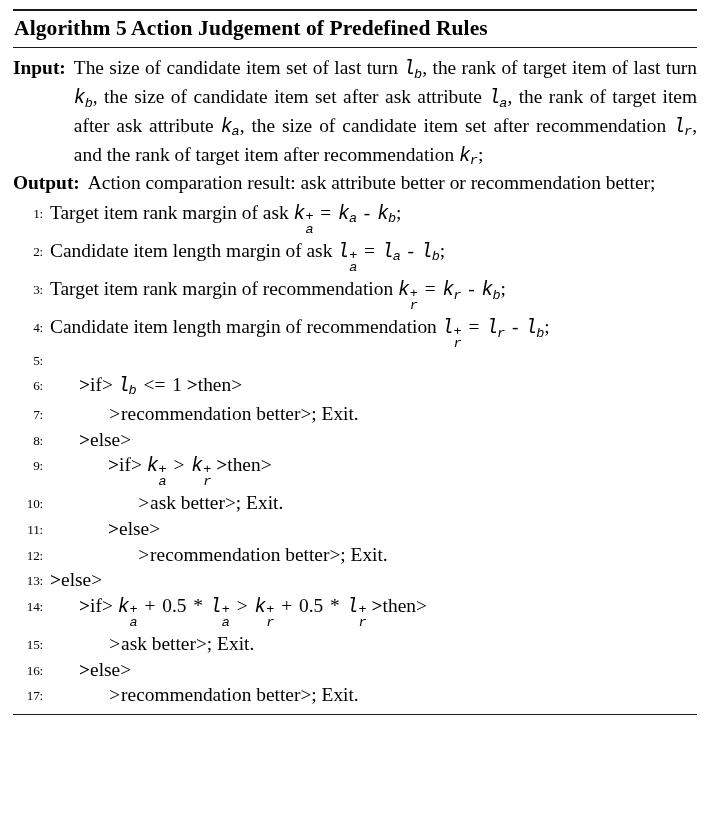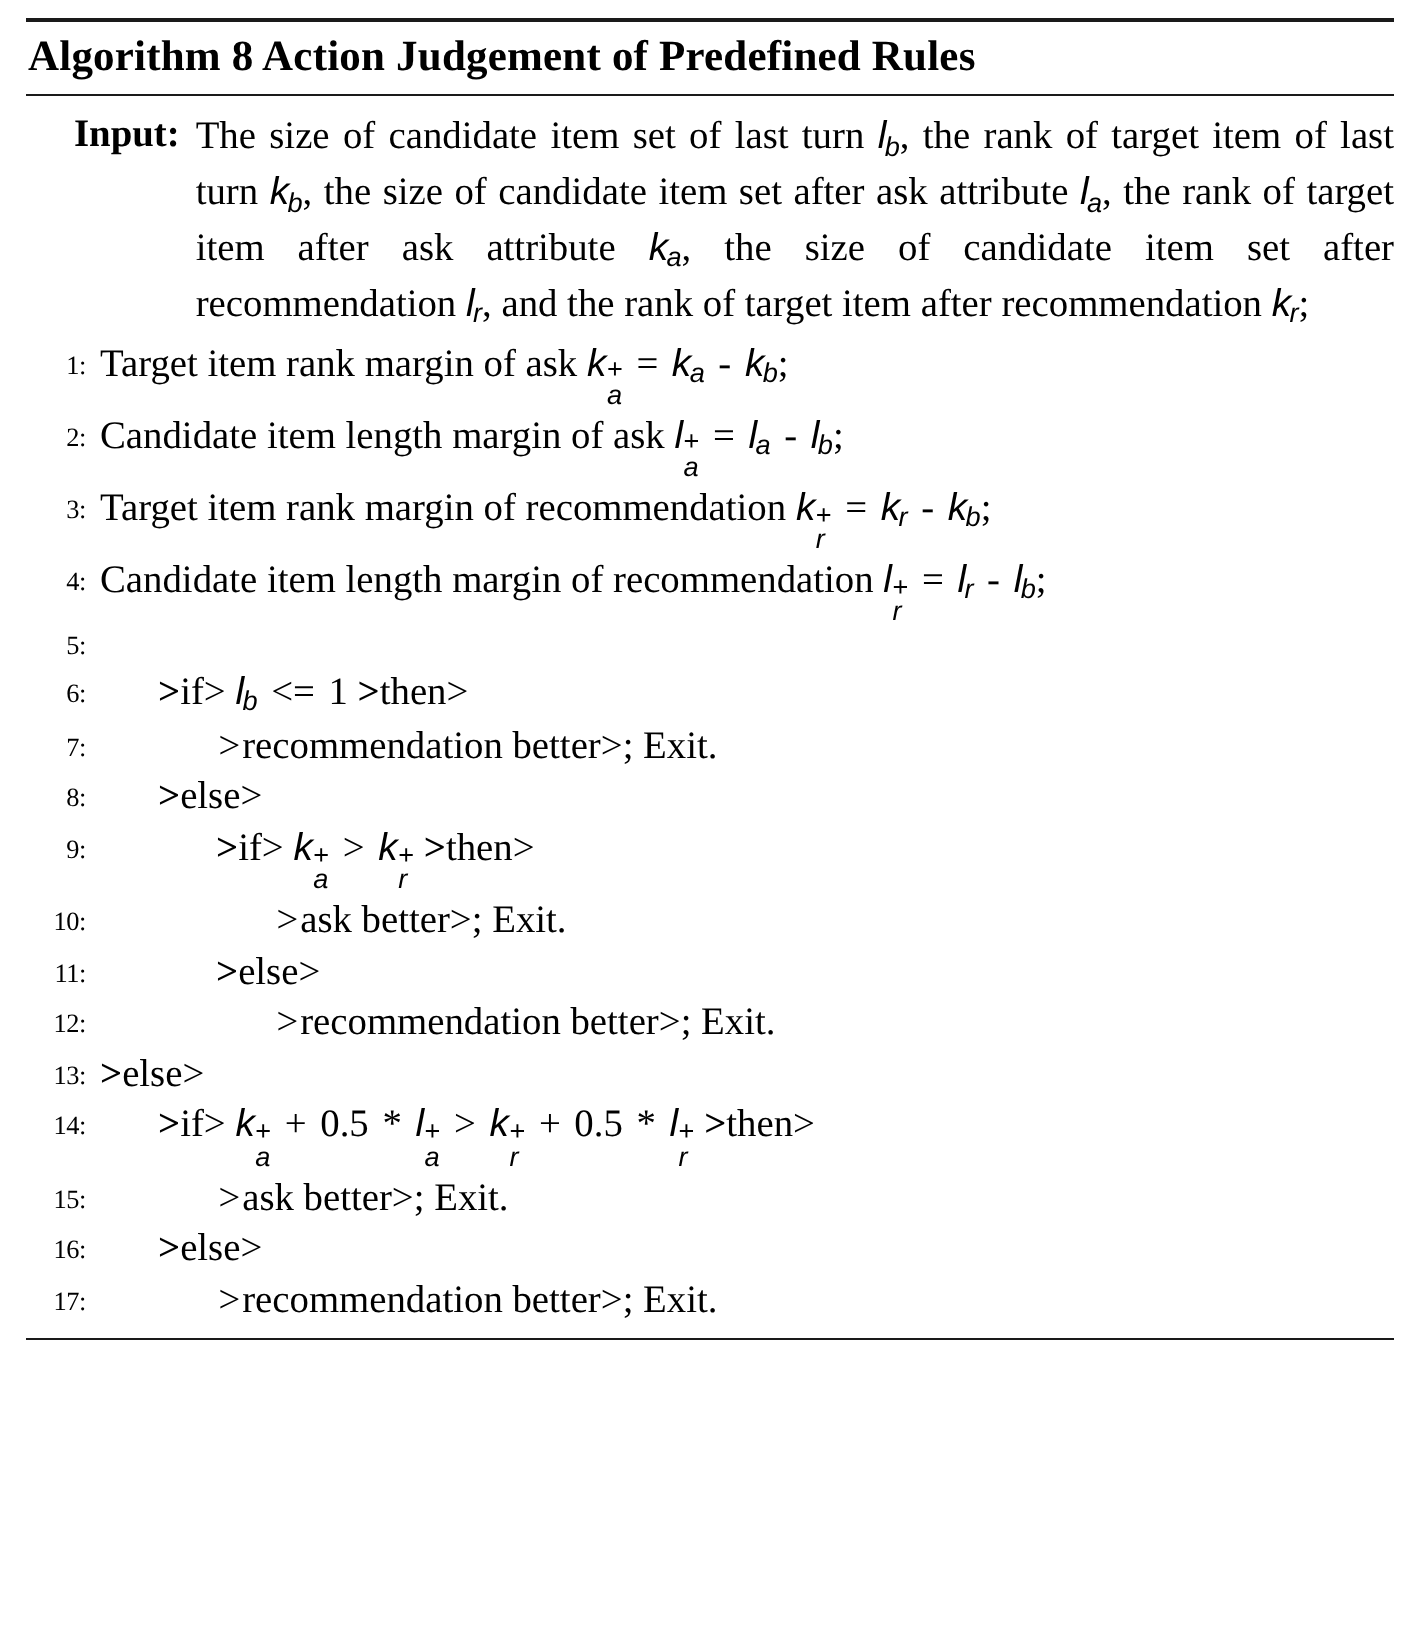--- a/index.html
+++ b/index.html
@@ -49,21 +49,20 @@
     line-height: 1.355;
     padding: 0;
   }
   .io-block.first { padding-top: 7px; }
 
   .io-label {
     font-weight: bold;
     flex: 0 0 auto;
     padding-right: 8px;
     white-space: nowrap;
-    margin-left: 24px;
   }
   .io-text {
     flex: 1 1 auto;
     text-align: justify;
     text-justify: inter-word;
     hyphens: manual;
   }
   .io-text.just-all {
     text-align-last: left;
   }
@@ -98,21 +97,21 @@
   .ind-1 { padding-left: 29px; }
   .ind-2 { padding-left: 58px; }
   .ind-3 { padding-left: 87px; }
 
   .kw { font-weight: bold; }
   .it { font-style: italic; }
 
   
   .mv {
     font-style: italic;
-    font-family: Liberation Sans, sans-serif;
+    font-family: Liberation Mono, monospace;
     margin-top: 38px;
   }
   .sub {
     font-style: italic;
     font-size: 0.7em;
     vertical-align: -0.25em;
     margin-left: -0.06em;
     letter-spacing: 0;
   }
   .supsub {
@@ -130,29 +129,33 @@
   .op { font-style: normal; padding: 0 0.10em; }
   .num { font-style: normal; }
 </style>
 </head>
 <body>
 
 <div class="algorithm">
 
   <div class="rule-top"></div>
 
-  <div class="algo-title">Algorithm 8 Action Judgement of Predefined Rules</div>
+  <div class="algo-title">Algorithm 5 Action Judgement of Predefined Rules</div>
 
   <div class="rule-mid"></div>
 
   <div id="io-container">
       <div class="io-block first">
         <div class="io-label">Input:</div>
         <div class="io-text just-all">The size of candidate item set of last turn <span class="mv">l<span class="sub">b</span></span>, the rank of target item of last turn <span class="mv">k<span class="sub">b</span></span>, the size of candidate item set after ask attribute <span class="mv">l<span class="sub">a</span></span>, the rank of target item after ask attribute <span class="mv">k<span class="sub">a</span></span>, the size of candidate item set after recommendation <span class="mv">l<span class="sub">r</span></span>, and the rank of target item after recommendation <span class="mv">k<span class="sub">r</span></span>;</div>
       </div>
+      <div class="io-block">
+        <div class="io-label">Output:</div>
+        <div class="io-text">Action comparation result: ask attribute better or recommendation better;</div>
+      </div>
     </div>
 
   <div class="steps" id="steps-container">
       <div class="step">
         <div class="step-num">1:</div>
         <div class="step-body ind-0">Target item rank margin of ask <span class="mv">k<span class="supsub">
               <span class="sp">+</span>
               <span class="sb">a</span>
             </span></span> <span class="op">=</span> <span class="mv">k<span class="sub">a</span></span> <span class="op">-</span> <span class="mv">k<span class="sub">b</span></span>;</div>
       </div>

